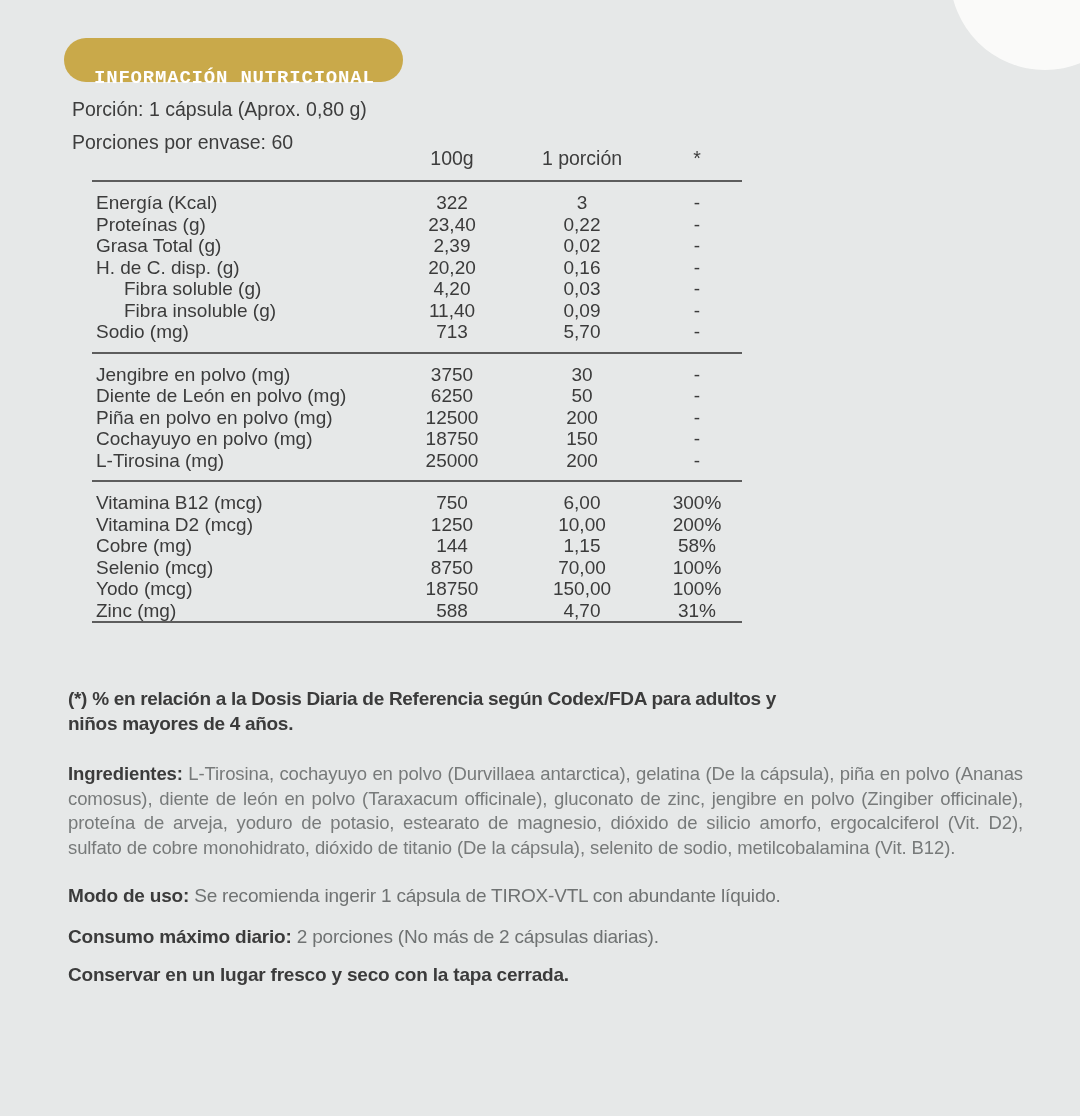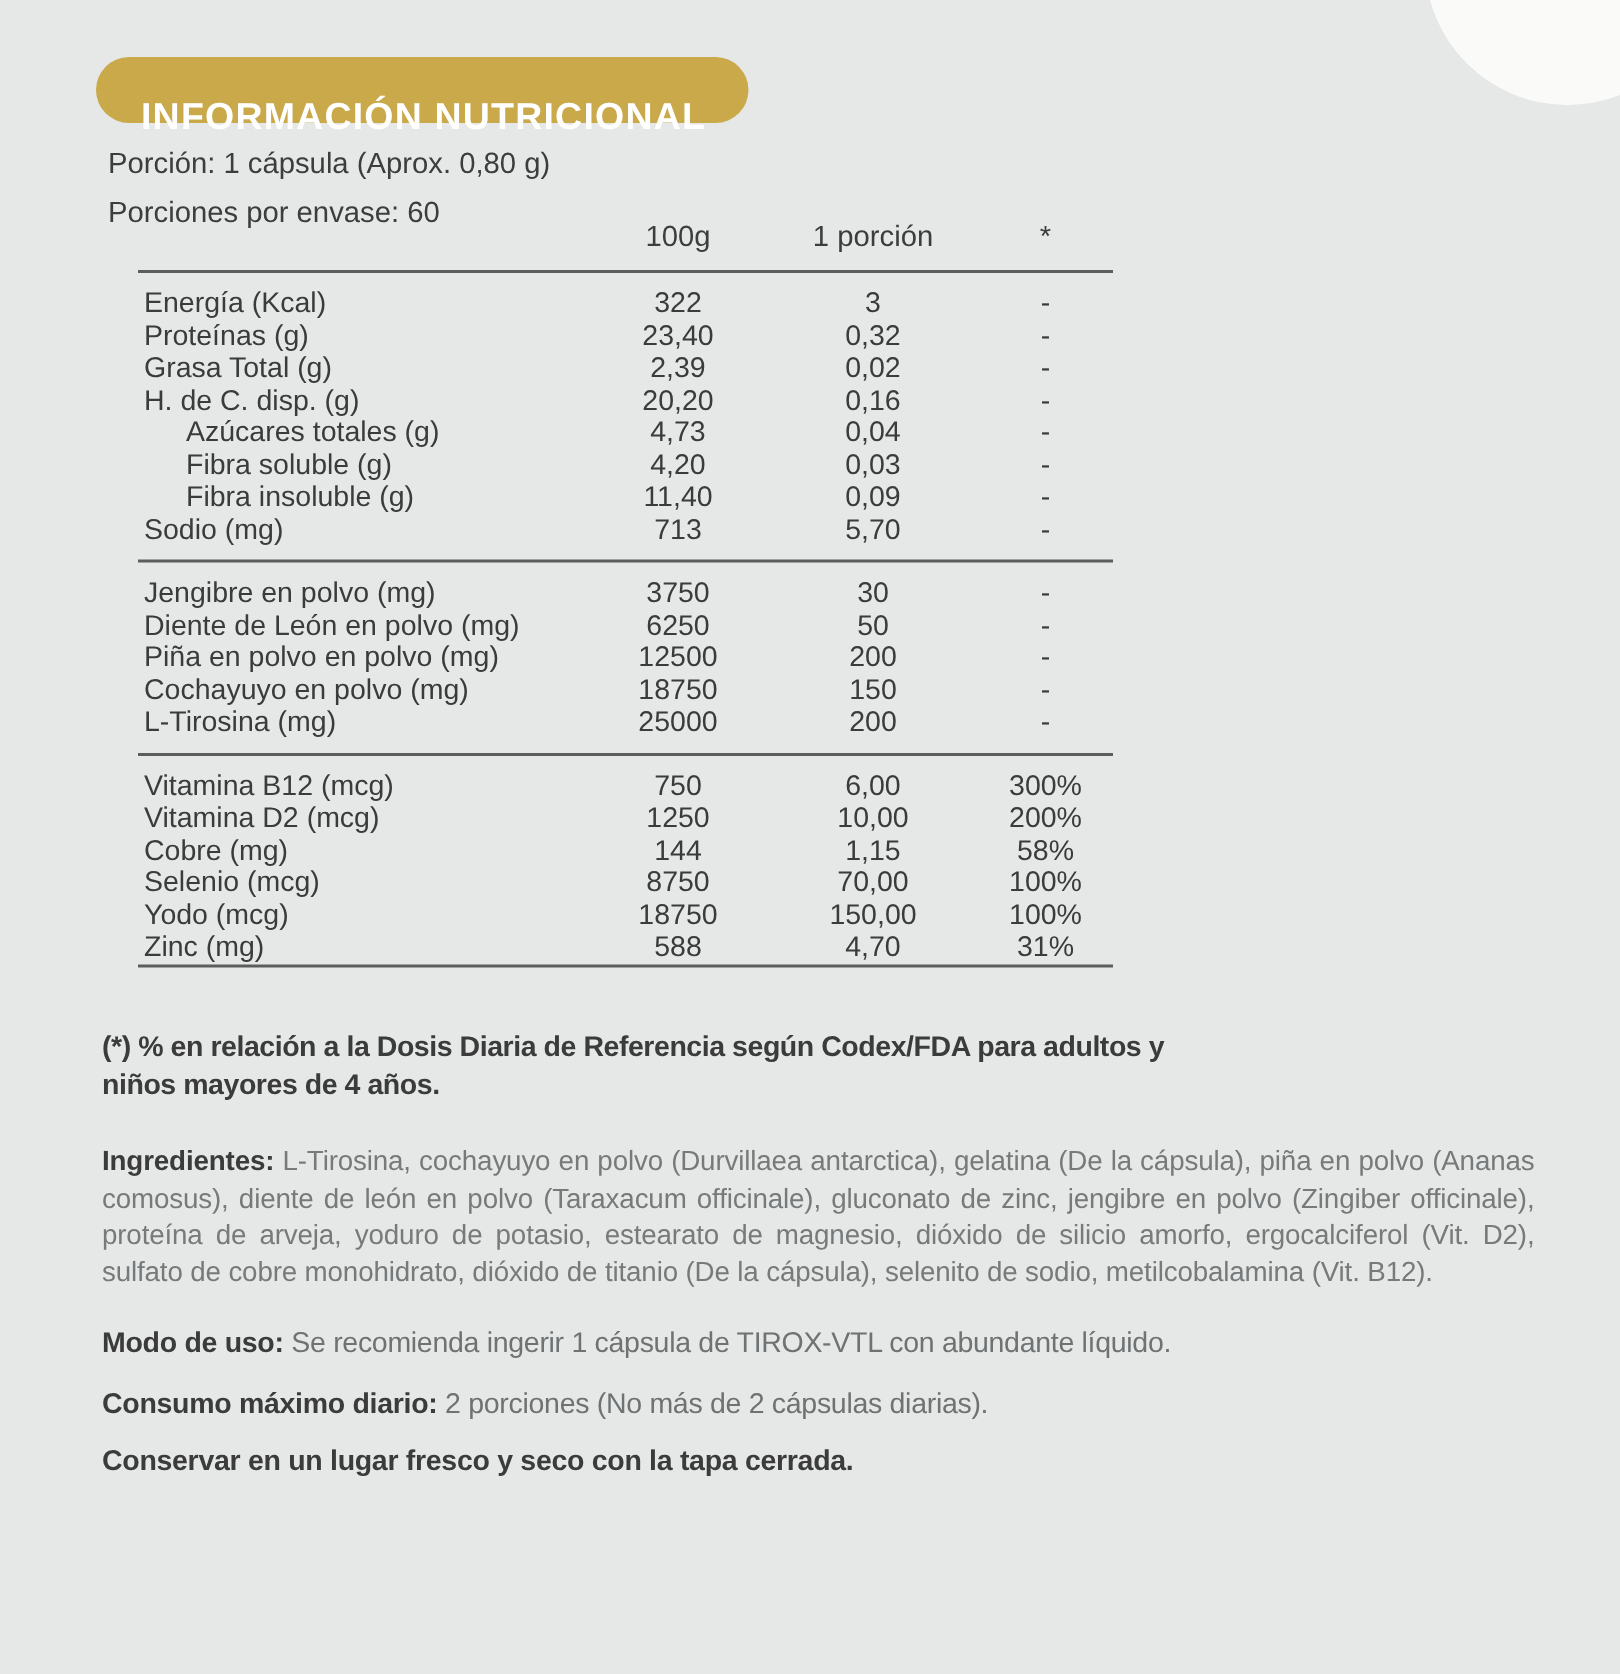--- a/index.html
+++ b/index.html
@@ -49,26 +49,26 @@
     top: 38px;
     height: 44px;
     display: flex;
     align-items: center;
     padding: 0 28px 0 30px;
     background: #c9a94a;
     border-radius: 26px;
     box-sizing: border-box;
   }
   .title-pill .title-text {
-    font-size: 25px;
+    font-size: 19px;
     font-weight: bold;
     letter-spacing: 0.8px;
     color: #ffffff;
     white-space: nowrap;
-    font-family: Liberation Sans, sans-serif;
+    font-family: Liberation Mono, monospace;
     margin-top: 36px;
   }
 
   
   .serving-1 {
     position: absolute;
     left: 72px;
     top: 98px;
     font-size: 19.5px;
     color: #3d3d3d;
@@ -236,39 +236,33 @@
         </tr>
         <tr>
           <td class="name">Energía (Kcal)</td>
           <td>322</td>
           <td>3</td>
           <td>-</td>
         </tr>
         <tr>
           <td class="name">Proteínas (g)</td>
           <td>23,40</td>
-          <td>0,32</td>
+          <td>0,22</td>
           <td>-</td>
         </tr>
         <tr>
           <td class="name">Grasa Total (g)</td>
           <td>2,39</td>
           <td>0,02</td>
           <td>-</td>
         </tr>
         <tr>
           <td class="name">H. de C. disp. (g)</td>
           <td>20,20</td>
           <td>0,16</td>
-          <td>-</td>
-        </tr>
-        <tr>
-          <td class="name indent">Azúcares totales (g)</td>
-          <td>4,73</td>
-          <td>0,04</td>
           <td>-</td>
         </tr>
         <tr>
           <td class="name indent">Fibra soluble (g)</td>
           <td>4,20</td>
           <td>0,03</td>
           <td>-</td>
         </tr>
         <tr>
           <td class="name indent">Fibra insoluble (g)</td>

